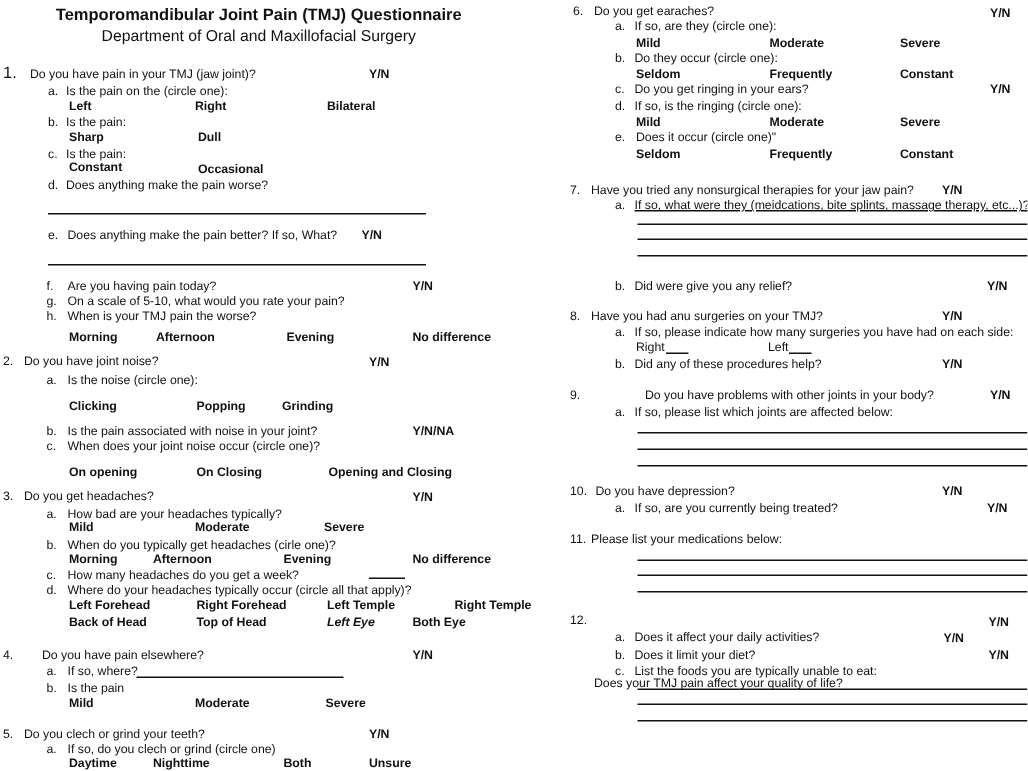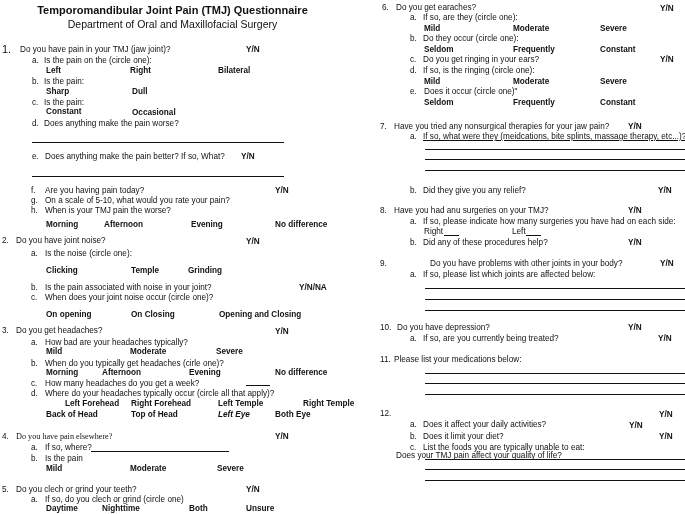--- a/index.html
+++ b/index.html
@@ -65,26 +65,26 @@
 </div>
 
 <div>
   <span class="t" style="left:2px;top:236px;">2.</span>
   <span class="t" style="left:16px;top:236px;">Do you have joint noise?</span>
   <span class="t b" style="left:246px;top:237px;">Y/N</span>
 
   <span class="t" style="left:31px;top:249px;">a.</span>
   <span class="t" style="left:45px;top:249px;">Is the noise (circle one):</span>
   <span class="t b" style="left:46px;top:266px;">Clicking</span>
-  <span class="t b" style="left:131px;top:266px;">Temple</span>
+  <span class="t b" style="left:131px;top:266px;">Popping</span>
   <span class="t b" style="left:188px;top:266px;">Grinding</span>
 
   <span class="t" style="left:31px;top:283px;">b.</span>
   <span class="t" style="left:45px;top:283px;">Is the pain associated with noise in your joint?</span>
-  <span class="t b" style="left:275px;top:283px;margin-left:24px;">Y/N/NA</span>
+  <span class="t b" style="left:275px;top:283px;">Y/N/NA</span>
 
   <span class="t" style="left:31px;top:293px;">c.</span>
   <span class="t" style="left:45px;top:293px;">When does your joint noise occur (circle one)?</span>
   <span class="t b" style="left:46px;top:310px;">On opening</span>
   <span class="t b" style="left:131px;top:310px;">On Closing</span>
   <span class="t b" style="left:219px;top:310px;">Opening and Closing</span>
 </div>
 
 <div>
   <span class="t" style="left:2px;top:326px;">3.</span>
@@ -103,33 +103,33 @@
   <span class="t b" style="left:102px;top:368px;">Afternoon</span>
   <span class="t b" style="left:189px;top:368px;">Evening</span>
   <span class="t b" style="left:275px;top:368px;">No difference</span>
 
   <span class="t" style="left:31px;top:379px;">c.</span>
   <span class="t" style="left:45px;top:379px;">How many headaches do you get a week?</span>
   <div class="line" style="left:246px;top:385px;width:24px;"></div>
 
   <span class="t" style="left:31px;top:389px;">d.</span>
   <span class="t" style="left:45px;top:389px;">Where do your headaches typically occur (circle all that apply)?</span>
-  <span class="t b" style="left:46px;top:399px;margin-left:19px;">Left Forehead</span>
+  <span class="t b" style="left:46px;top:399px;">Left Forehead</span>
   <span class="t b" style="left:131px;top:399px;">Right Forehead</span>
   <span class="t b" style="left:218px;top:399px;">Left Temple</span>
   <span class="t b" style="left:303px;top:399px;">Right Temple</span>
   <span class="t b" style="left:46px;top:410px;">Back of Head</span>
   <span class="t b" style="left:131px;top:410px;">Top of Head</span>
   <span class="t b" style="left:218px;top:410px;font-style:italic;">Left Eye</span>
   <span class="t b" style="left:275px;top:410px;">Both Eye</span>
 </div>
 
 <div>
   <span class="t" style="left:2px;top:432px;">4.</span>
-  <span class="t" style="left:16px;top:432px;font-family:Liberation Serif, serif;">Do you have pain elsewhere?</span>
+  <span class="t" style="left:28px;top:432px;">Do you have pain elsewhere?</span>
   <span class="t b" style="left:275px;top:432px;">Y/N</span>
 
   <span class="t" style="left:31px;top:443px;">a.</span>
   <span class="t" style="left:45px;top:443px;text-align:center;">If so, where?</span>
   <div class="line" style="left:91px;top:451px;width:138px;"></div>
 
   <span class="t" style="left:31px;top:454px;">b.</span>
   <span class="t" style="left:45px;top:454px;">Is the pain</span>
   <span class="t b" style="left:46px;top:464px;">Mild</span>
   <span class="t b" style="left:130px;top:464px;">Moderate</span>
@@ -188,21 +188,21 @@
   <span class="t" style="left:394px;top:122px;">Have you tried any nonsurgical therapies for your jaw pain?</span>
   <span class="t b" style="left:628px;top:122px;">Y/N</span>
 
   <span class="t" style="left:410px;top:132px;">a.</span>
   <span class="t" style="left:423px;top:132px;text-decoration:underline;">If so, what were they (meidcations, bite splints, massage therapy, etc...)?</span>
   <div class="line" style="left:425px;top:149px;width:260px;"></div>
   <div class="line" style="left:425px;top:159px;width:260px;"></div>
   <div class="line" style="left:425px;top:170px;width:260px;"></div>
 
   <span class="t" style="left:410px;top:186px;">b.</span>
-  <span class="t" style="left:423px;top:186px;">Did they give you any relief?</span>
+  <span class="t" style="left:423px;top:186px;">Did were give you any relief?</span>
   <span class="t b" style="left:658px;top:186px;">Y/N</span>
 </div>
 
 <div>
   <span class="t" style="left:380px;top:206px;">8.</span>
   <span class="t" style="left:394px;top:206px;">Have you had anu surgeries on your TMJ?</span>
   <span class="t b" style="left:628px;top:206px;">Y/N</span>
 
   <span class="t" style="left:410px;top:217px;">a.</span>
   <span class="t" style="left:423px;top:217px;">If so, please indicate how many surgeries you have had on each side:</span>

